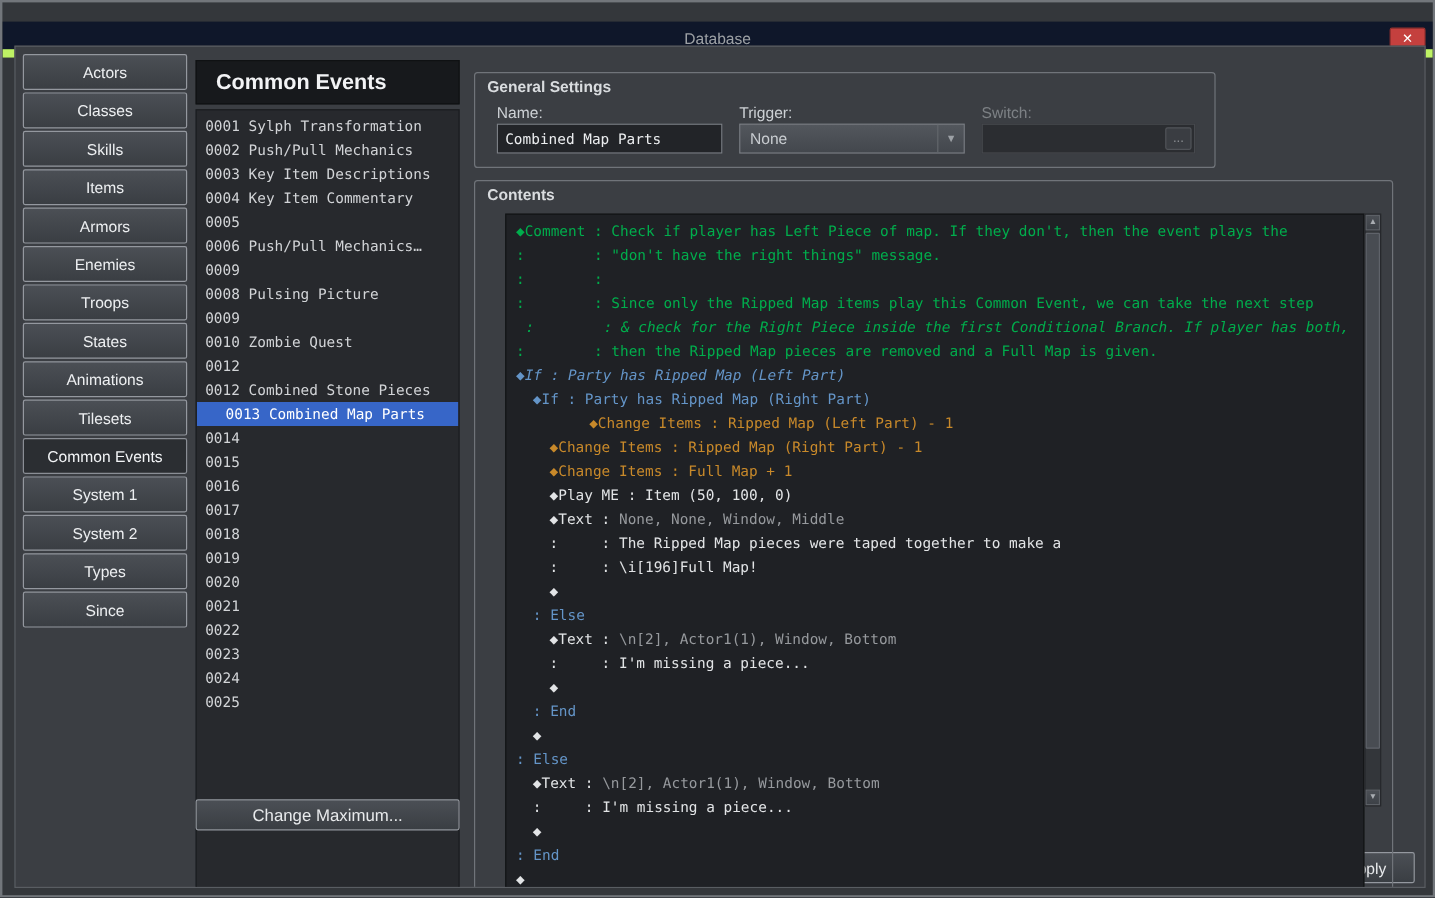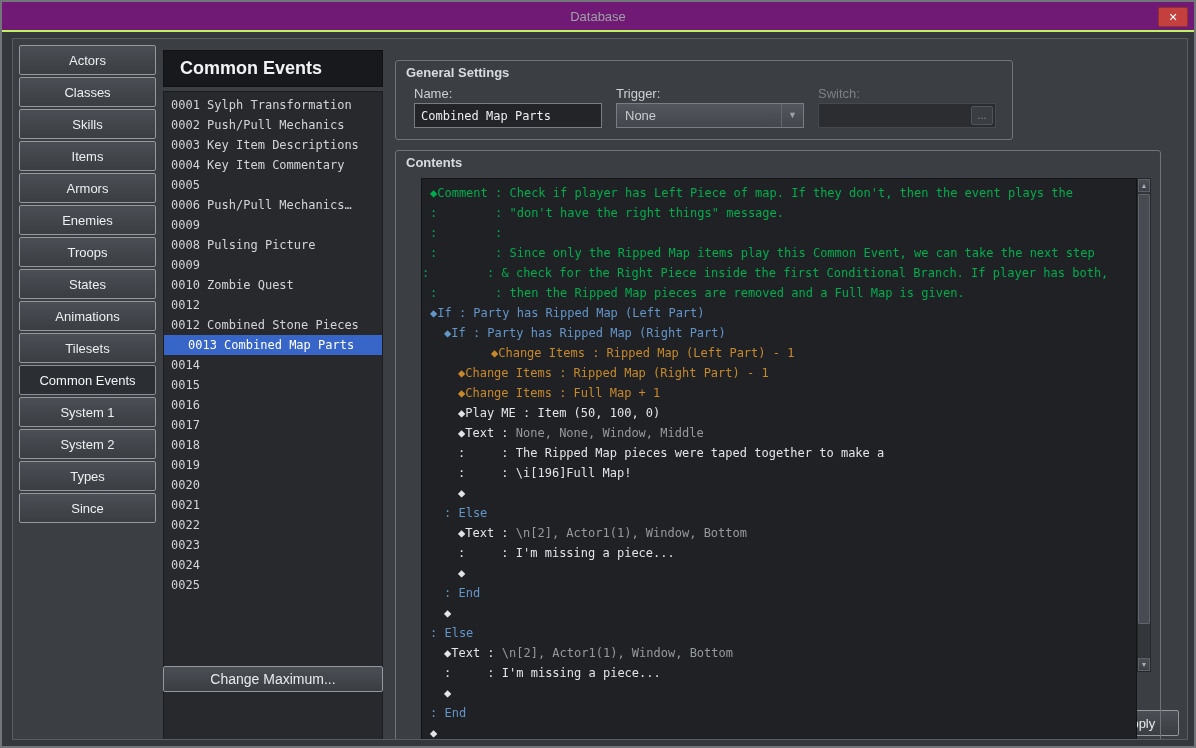--- a/index.html
+++ b/index.html
@@ -4,22 +4,22 @@
 <title>Database</title>
 <style>
   * { box-sizing: border-box; margin: 0; padding: 0; cursor: default; }
   html, body { width: 1196px; height: 748px; background: #222427; }
   body { font-family: "Liberation Sans", sans-serif; }
 
   .window { position: relative; width: 1196px; height: 748px; background: #34373b;
             border: 2px solid #72767b; overflow: hidden; }
 
   
-  .titlebar { position: absolute; left: 0; top: 0; right: 0; height: 30px;
-              background: #701a75; border-bottom: 2px solid #bef264; }
+  .titlebar { position: absolute; left: 0; top: 16px; right: 0; height: 30px;
+              background: #0f172a; border-bottom: 7px solid #bef264; }
   .win-title { position: absolute; width: 100%; text-align: center; line-height: 30px;
                color: #9da1a5; font-size: 13px; }
   .close-btn { position: absolute; right: 6px; top: 5px; width: 30px; height: 20px;
                background: #c4403e; border: 1px solid #93302e; border-radius: 2px;
                color: #fff; font-size: 11px; line-height: 18px; text-align: center; }
 
   
   .panel { position: absolute; left: 10px; top: 36px; width: 1176px; height: 702px;
            background: #3b3e43; border: 1px solid #595d62; overflow: hidden; }
 
@@ -174,23 +174,23 @@
 
     <div class="groupbox gb-contents">
       <div class="gb-title">Contents</div>
     </div>
 
     <div class="code-area">
         <div class="code-line" style="padding-left: 8px;"><span style="color: rgb(0, 173, 76);">◆Comment : Check if player has Left Piece of map. If they don't, then the event plays the</span></div>
         <div class="code-line" style="padding-left: 8px;"><span style="color: rgb(0, 173, 76);">:        : "don't have the right things" message.</span></div>
         <div class="code-line" style="padding-left: 8px;"><span style="color: rgb(0, 173, 76);">:        : </span></div>
         <div class="code-line" style="padding-left: 8px;"><span style="color: rgb(0, 173, 76);">:        : Since only the Ripped Map items play this Common Event, we can take the next step</span></div>
-        <div class="code-line" style="padding-left: 0;"><span style="color: rgb(0, 173, 76);">:        : &amp; check for the Right Piece inside the first Conditional Branch. If player has both,</span></div>
+        <div class="code-line" style="padding-left: 16px; font-style: italic;"><span style="color: rgb(0, 173, 76);">:        : &amp; check for the Right Piece inside the first Conditional Branch. If player has both,</span></div>
         <div class="code-line" style="padding-left: 8px;"><span style="color: rgb(0, 173, 76);">:        : then the Ripped Map pieces are removed and a Full Map is given.</span></div>
-        <div class="code-line" style="padding-left: 8px;"><span style="color: rgb(100, 149, 200);">◆If : Party has Ripped Map (Left Part)</span></div>
+        <div class="code-line" style="padding-left: 8px;"><span style="color: rgb(100, 149, 200); font-style: italic;">◆If : Party has Ripped Map (Left Part)</span></div>
         <div class="code-line" style="padding-left: 22px;"><span style="color: rgb(100, 149, 200);">◆If : Party has Ripped Map (Right Part)</span></div>
         <div class="code-line" style="padding-left: 36px;"><span style="color: rgb(200, 137, 42); margin-left: 33px;">◆Change Items : Ripped Map (Left Part) - 1</span></div>
         <div class="code-line" style="padding-left: 36px;"><span style="color: rgb(200, 137, 42);">◆Change Items : Ripped Map (Right Part) - 1</span></div>
         <div class="code-line" style="padding-left: 36px;"><span style="color: rgb(200, 137, 42);">◆Change Items : Full Map + 1</span></div>
         <div class="code-line" style="padding-left: 36px;"><span style="color: rgb(226, 228, 230);">◆Play ME : Item (50, 100, 0)</span></div>
         <div class="code-line" style="padding-left: 36px;"><span style="color: rgb(226, 228, 230);">◆Text : </span><span style="color: rgb(150, 153, 157);">None, None, Window, Middle</span></div>
         <div class="code-line" style="padding-left: 36px;"><span style="color: rgb(226, 228, 230);">:     : The Ripped Map pieces were taped together to make a</span></div>
         <div class="code-line" style="padding-left: 36px;"><span style="color: rgb(226, 228, 230);">:     : \i[196]Full Map!</span></div>
         <div class="code-line" style="padding-left: 36px;"><span style="color: rgb(226, 228, 230);">◆</span></div>
         <div class="code-line" style="padding-left: 22px;"><span style="color: rgb(100, 149, 200);">: Else</span></div>

